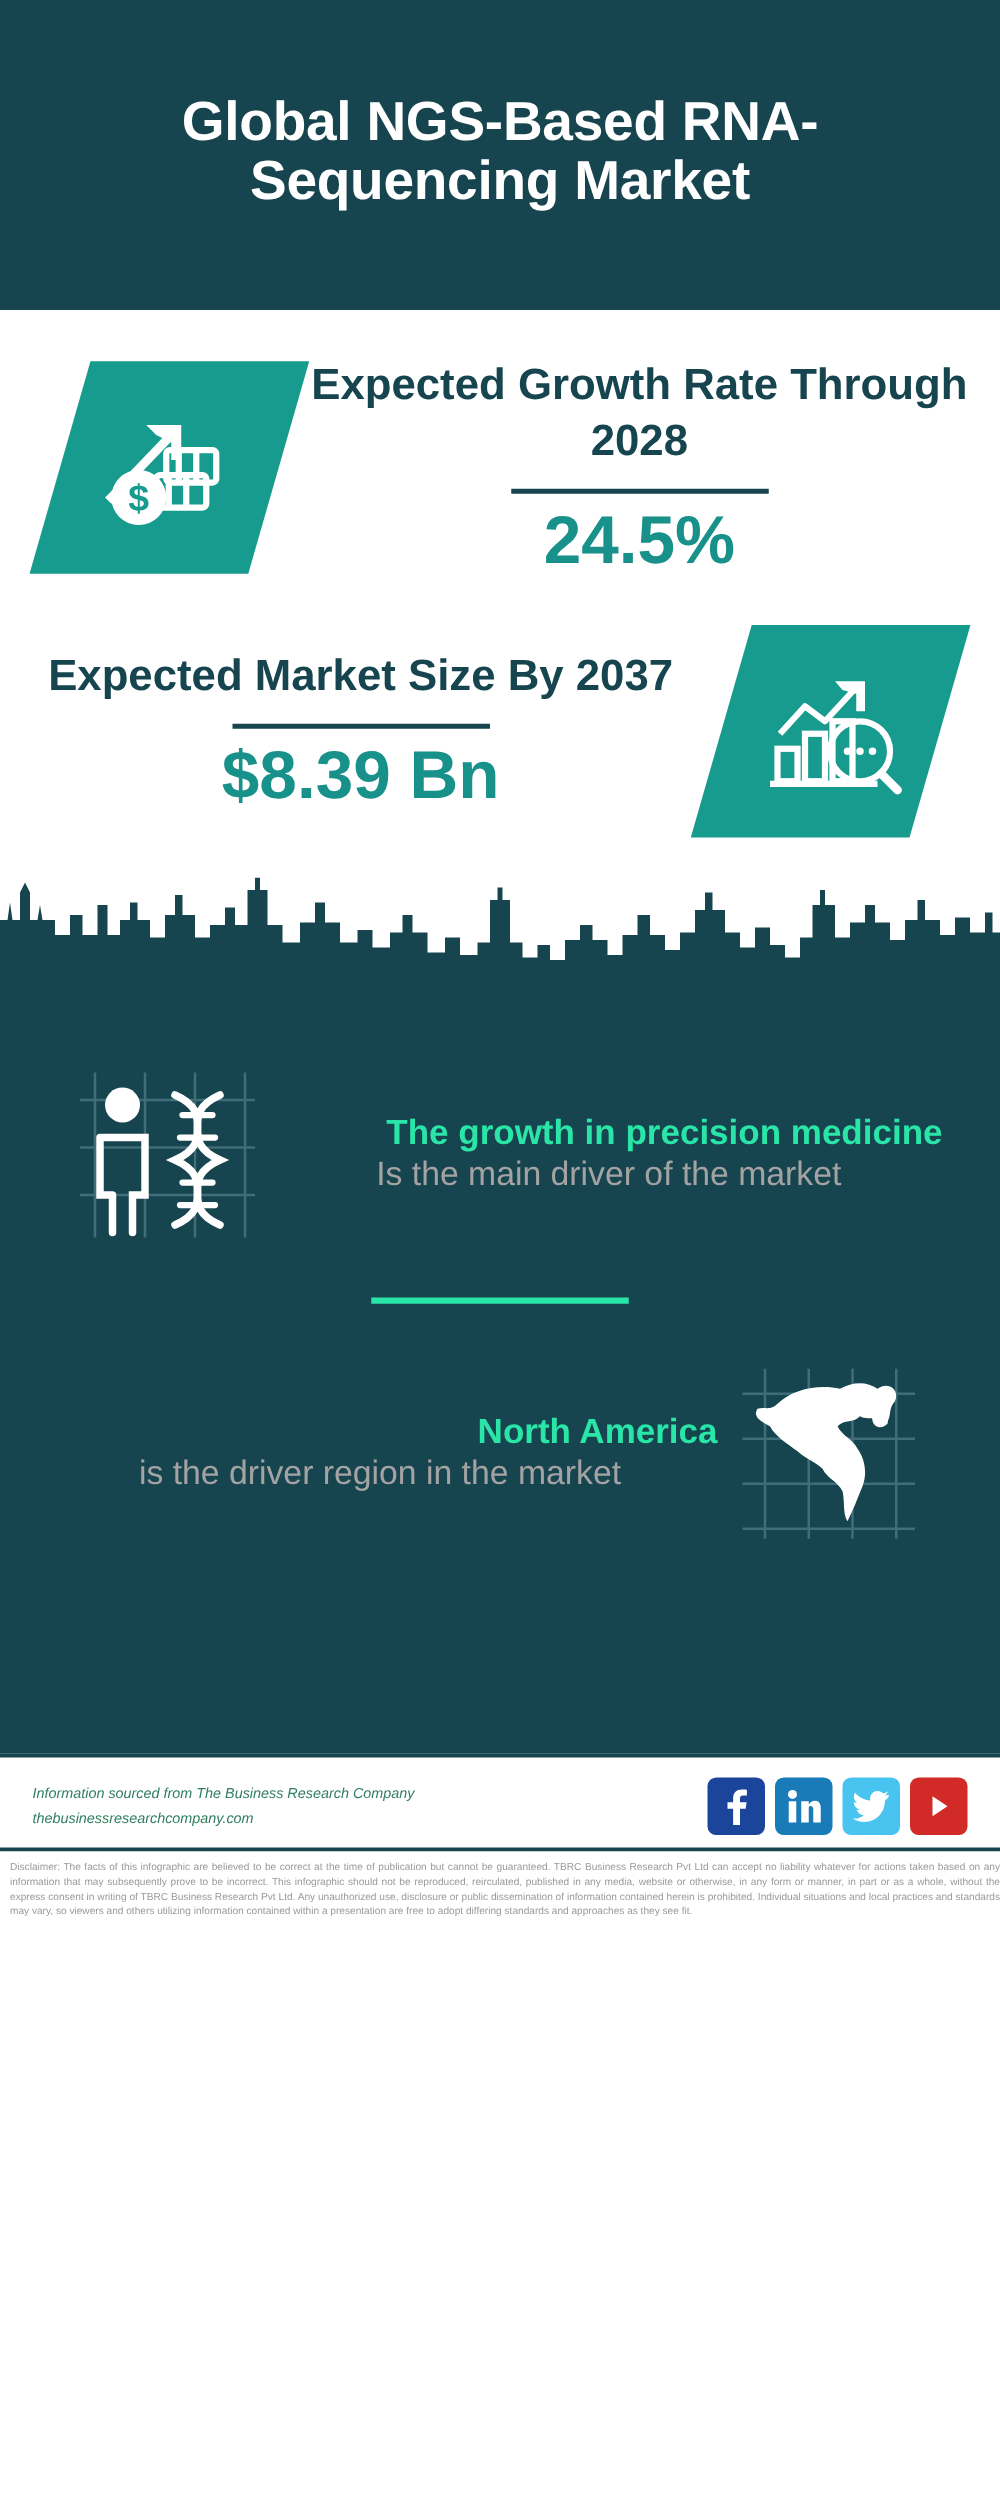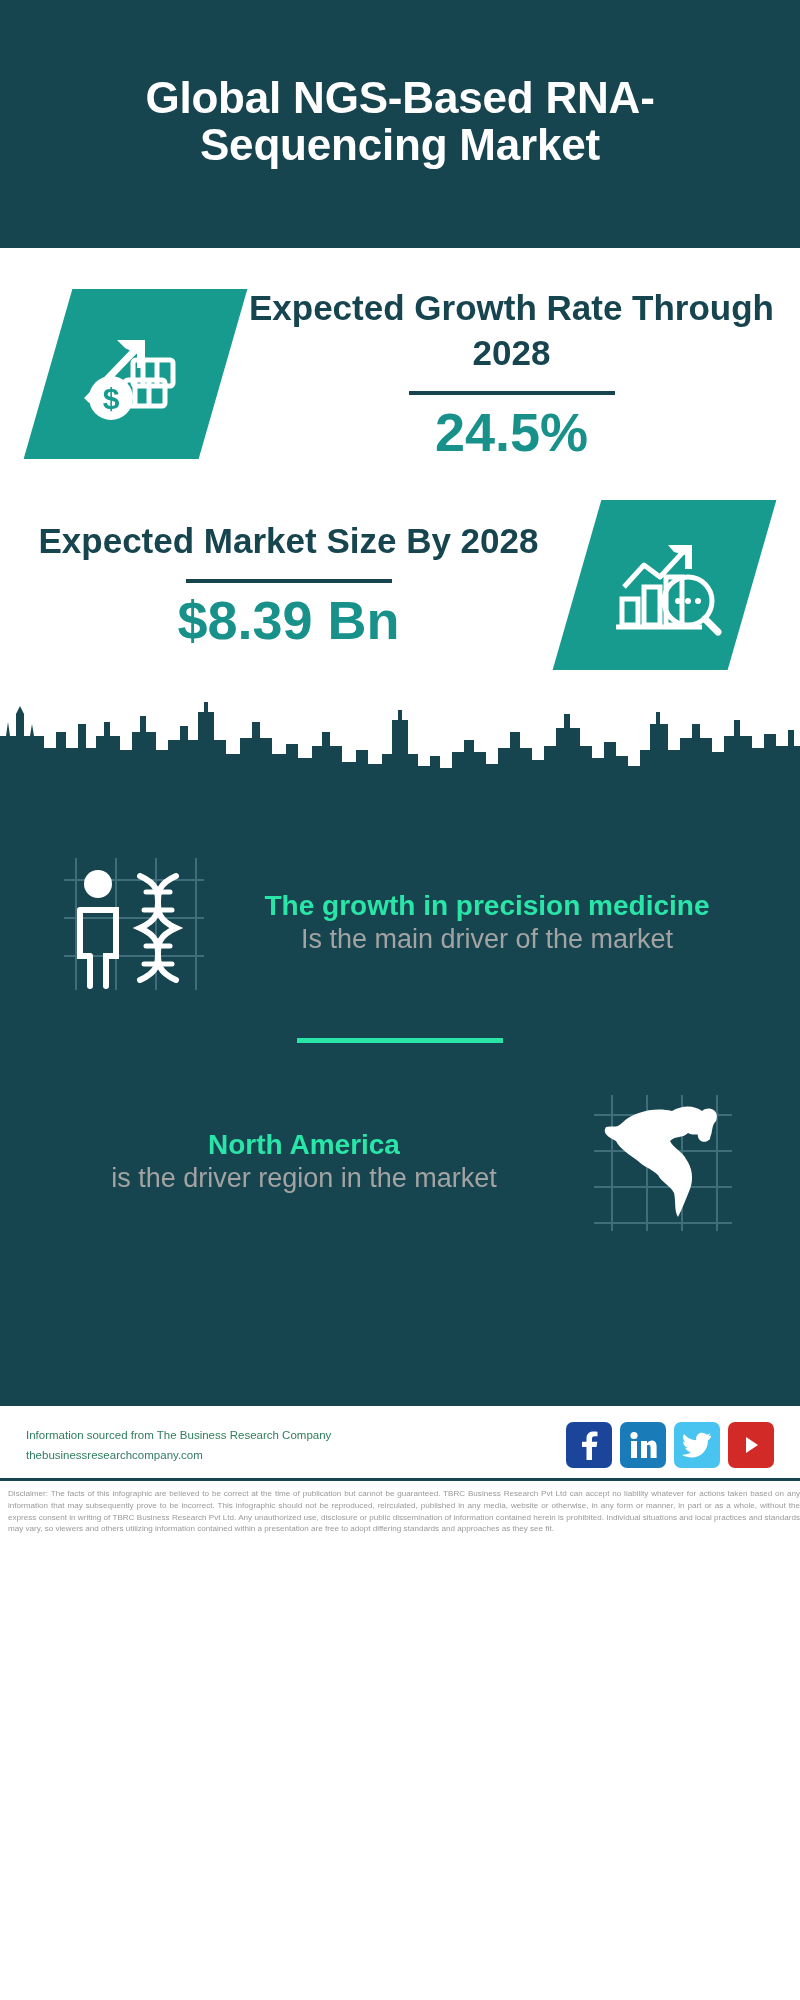--- a/index.html
+++ b/index.html
@@ -131,20 +131,21 @@
   }
   .fact-icon-left  { margin-left: 18px; margin-right: 6px; }
   .fact-icon-right { margin-right: 24px; margin-left: 6px; }
 
   .fact-text { flex: 1; text-align: center; padding: 0 6px; }
   .fact-highlight {
     color: #2ae5a8;
     font-size: 28px;
     font-weight: bold;
     line-height: 1.22;
+    text-align: right;
   }
   .fact-sub {
     color: #a3a3a3;
     font-size: 27px;
     font-weight: normal;
     line-height: 1.25;
   }
   .fact-divider {
     width: 206px;
     height: 5px;
@@ -154,20 +155,21 @@
 
   
   .footer {
     width: 800px;
     background: #ffffff;
     padding: 16px 26px 10px 26px;
     display: flex;
     align-items: center;
     justify-content: space-between;
     border-top: 3px solid #17454f;
+    font-style: italic;
   }
   .source-text { color: #2f7d5e; font-size: 11.5px; line-height: 1.75; }
   .social-row { display: flex; gap: 8px; align-items: center; }
   .social-btn {
     width: 46px;
     height: 46px;
     border-radius: 7px;
     display: flex;
     align-items: center;
     justify-content: center;
@@ -224,21 +226,21 @@
       </div>
       <div class="stat-text">
         <div class="stat-label">Expected Growth Rate Through 2028</div>
         <div class="stat-rule"></div>
         <div class="stat-value">24.5%</div>
       </div>
     </div>
 
     <div class="stat-row stat-row-2">
       <div class="stat-text">
-        <div class="stat-label">Expected Market Size By 2028</div>
+        <div class="stat-label">Expected Market Size By 2037</div>
         <div class="stat-rule"></div>
         <div class="stat-value">$8.39 Bn</div>
       </div>
       <div class="para-badge badge-right">
         <div class="para-inner">
           <svg width="118" height="108" viewBox="0 0 118 108" aria-hidden="true">
             <g fill="none" stroke="#ffffff" stroke-width="5" stroke-linejoin="round">
               <path d="M18 56 L38 34 L54 46 L78 20"></path>
             </g>
             <path d="M62 14 L86 14 L86 38 L79 38 L79 24 L68 21 Z" fill="#ffffff"></path>

